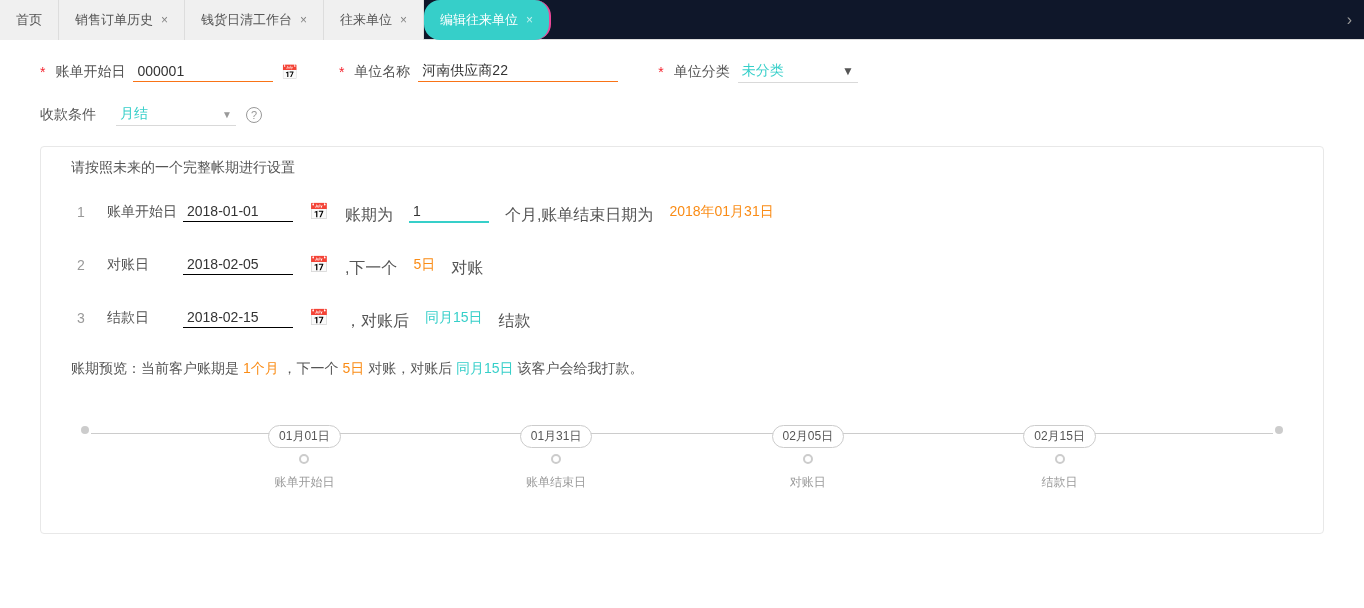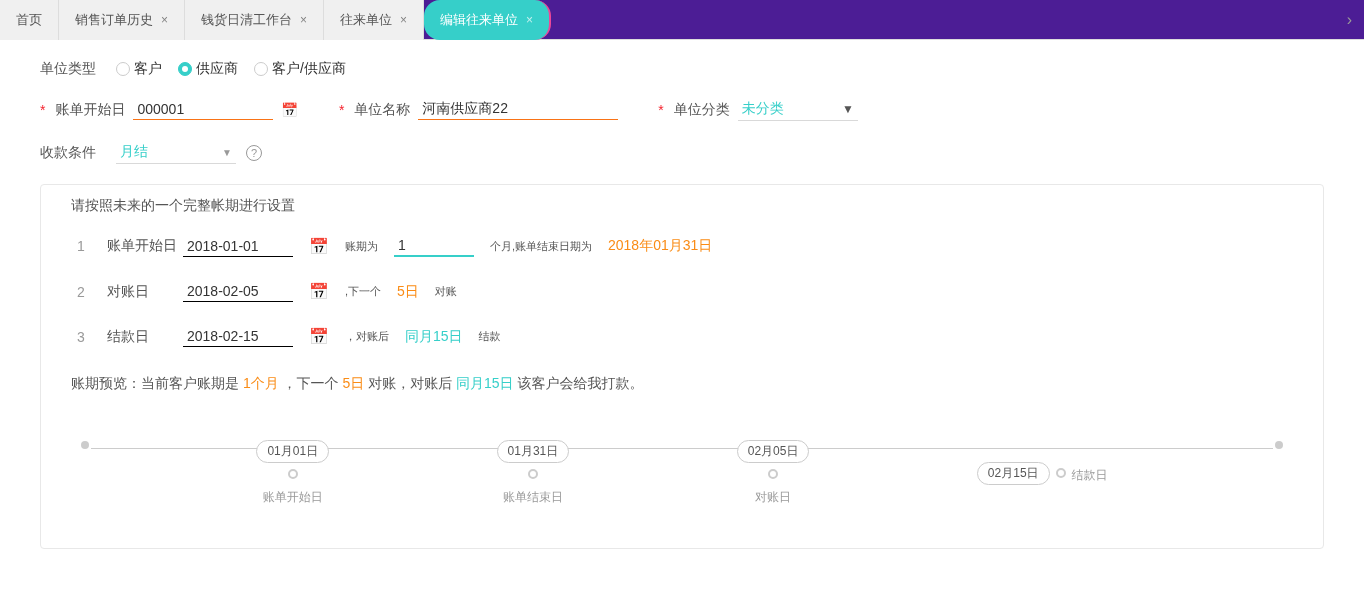--- a/index.html
+++ b/index.html
@@ -2,21 +2,21 @@
 <html><head>
   <meta charset="utf-8">
   <style>
     * { box-sizing: border-box; margin: 0; padding: 0; }
     body { font-family: "Microsoft YaHei", "PingFang SC", sans-serif; font-size: 14px; color: #333; background: #f5f5f5; }
 
     
     .tab-bar {
       display: flex;
       align-items: center;
-      background: #4c1d95;
+      background: #0f172a;
       border-bottom: 1px solid #ddd;
       height: 40px;
       padding-left: 0;
     }
     .tab {
       display: flex;
       align-items: center;
       padding: 0 16px;
       height: 40px;
       font-size: 13px;
@@ -199,21 +199,21 @@
     .period-input {
       border: none;
       border-bottom: 2px solid #36cfc9;
       outline: none;
       padding: 2px 4px;
       font-size: 14px;
       color: #333;
       background: transparent;
       width: 80px;
     }
-    .desc-text { color: #555; font-size: 11px; }
+    .desc-text { color: #555; font-size: 16px; margin-top: 8px; }
     .highlight-orange { color: #fa8c16; }
     .highlight-teal { color: #36cfc9; }
 
     
     .preview-text {
       font-size: 14px;
       color: #555;
       margin-top: 20px;
       line-height: 1.8;
     }
@@ -283,37 +283,20 @@
   </div>
   <div class="tab active">
     <span>编辑往来单位</span>
     <span class="close">×</span>
   </div>
   <div class="tab-more">›</div>
 </div>
 
 <div class="main-content">
 
-  <div class="form-row">
-    <span class="form-label">单位类型</span>
-    <div class="radio-group">
-      <div class="radio-item">
-        <div class="radio-circle"></div>
-        <span>客户</span>
-      </div>
-      <div class="radio-item">
-        <div class="radio-circle checked"></div>
-        <span>供应商</span>
-      </div>
-      <div class="radio-item">
-        <div class="radio-circle"></div>
-        <span>客户/供应商</span>
-      </div>
-    </div>
-  </div>
 
   <div class="form-row">
     <div class="field-group">
       <span class="required-star">*</span>
       <span class="form-label">账单开始日</span>
       <input class="form-input" type="text" value="000001" style="">
       <span style="color:#36cfc9;cursor:pointer;">📅</span>
     </div>
     <div class="field-group">
       <span class="required-star">*</span>
@@ -397,21 +380,21 @@
         <div style="display:flex;flex-direction:column;align-items:center;gap:6px;position:relative;z-index:1;">
           <div class="tl-badge">01月31日</div>
           <div class="tl-dot"></div>
           <div class="tl-sub">账单结束日</div>
         </div>
         <div style="display:flex;flex-direction:column;align-items:center;gap:6px;position:relative;z-index:1;">
           <div class="tl-badge">02月05日</div>
           <div class="tl-dot"></div>
           <div class="tl-sub">对账日</div>
         </div>
-        <div style="display:flex;flex-direction:row;align-items:center;gap:6px;position:relative;z-index:1;">
+        <div style="display:flex;flex-direction:column;align-items:center;gap:6px;position:relative;z-index:1;">
           <div class="tl-badge">02月15日</div>
           <div class="tl-dot"></div>
           <div class="tl-sub">结款日</div>
         </div>
         <div style="display:flex;flex-direction:column;align-items:center;gap:6px;position:relative;z-index:1;">
           <div style="width:8px;height:8px;border-radius:50%;background:#ccc;margin-top:1px;"></div>
         </div>
       </div>
     </div>
 

